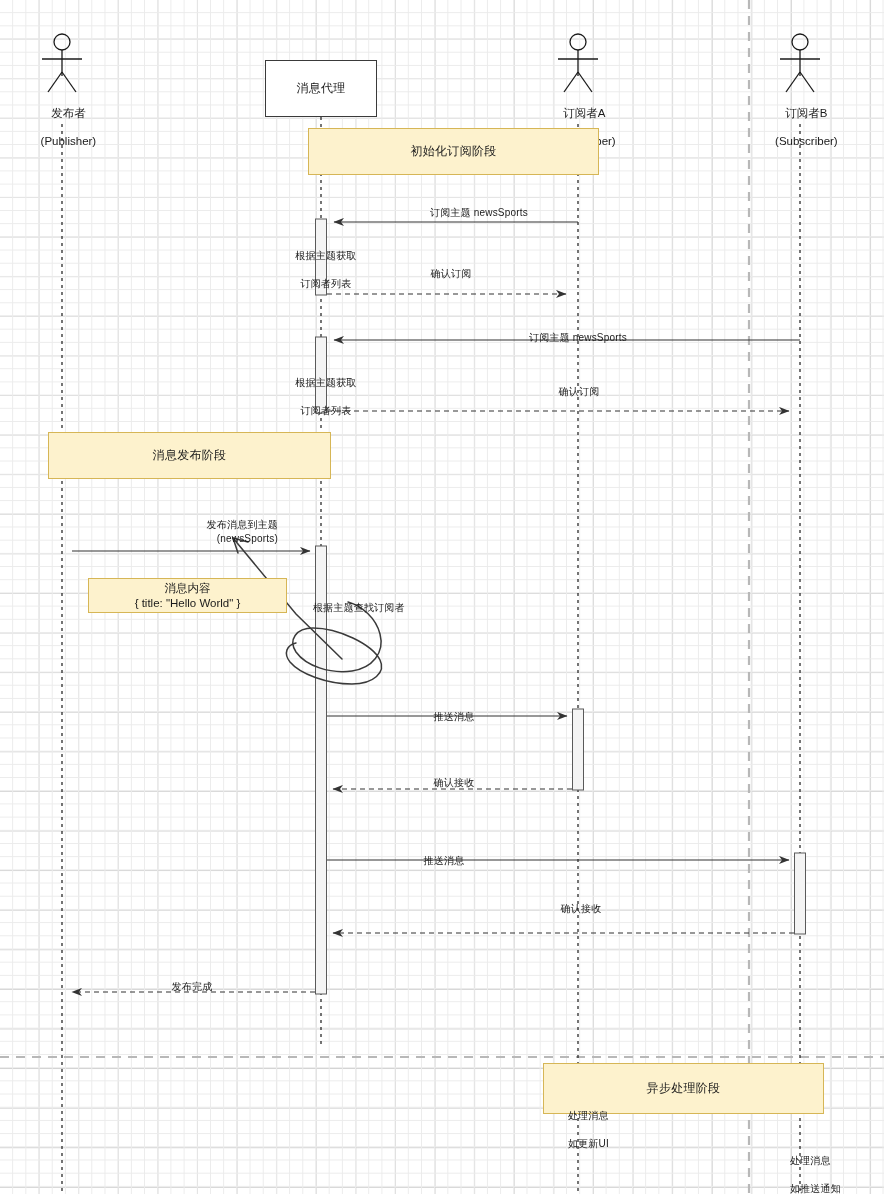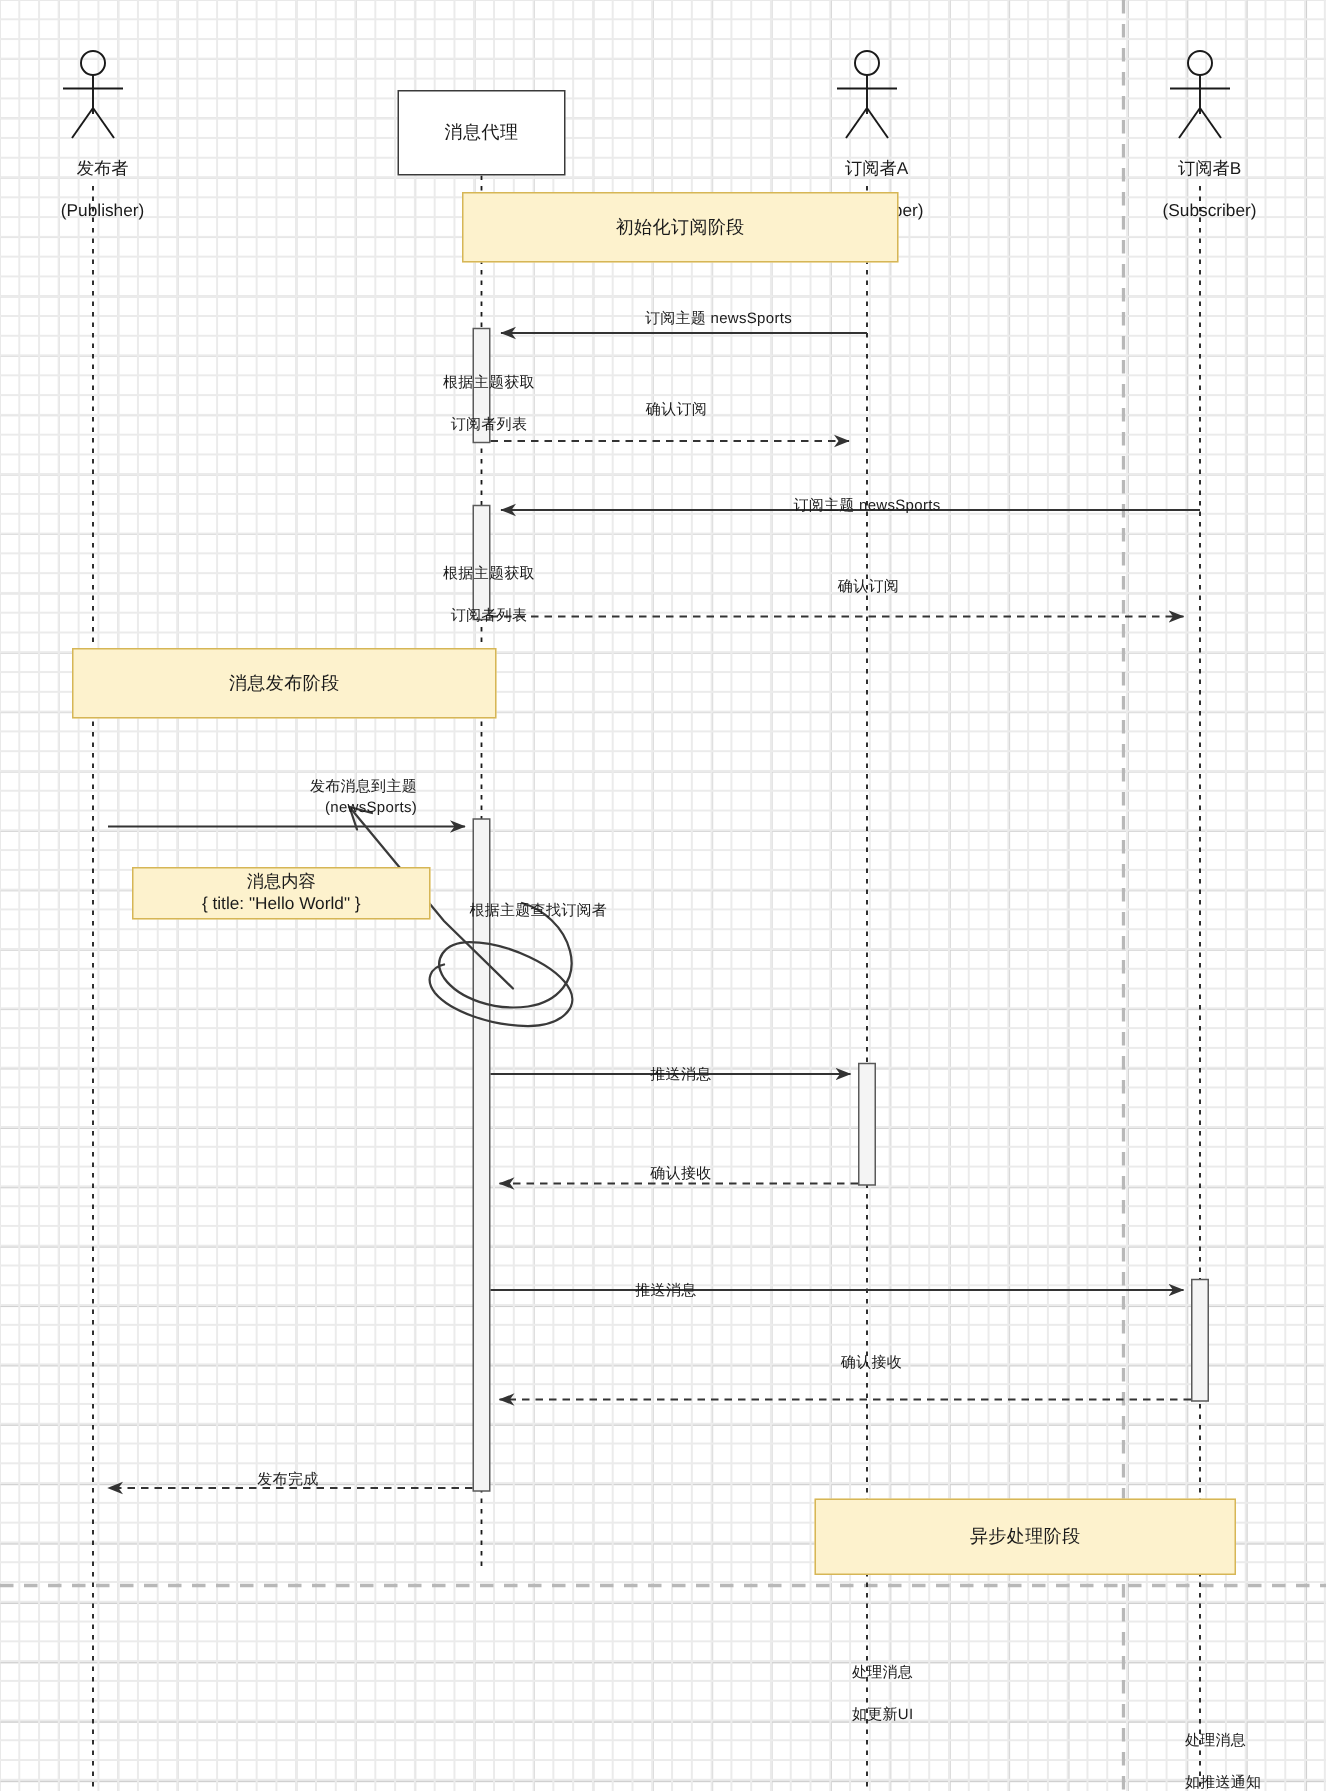--- a/index.html
+++ b/index.html
@@ -188,21 +188,21 @@
   </div>
 
   <div class="phasebox" style="left:308px;top:128px;width:291px;height:47px;">
     <span>初始化订阅阶段</span>
   </div>
 
   <div class="phasebox" style="left:48px;top:432px;width:283px;height:47px;">
     <span>消息发布阶段</span>
   </div>
 
-  <div class="phasebox" style="left:543px;top:999px;width:281px;height:51px;">
+  <div class="phasebox" style="left:543px;top:1063px;width:281px;height:51px;">
     <span>异步处理阶段</span>
   </div>
 
   <div class="notebox" style="left:88px;top:578px;width:199px;height:35px;">
     <span><span>消息内容</span><br><span>{ title: "Hello World" }</span></span>
   </div>
 
   <div class="lbl" style="left:373px;top:192px;width:200px;">
     <span>订阅主题 newsSports</span>
   </div>

